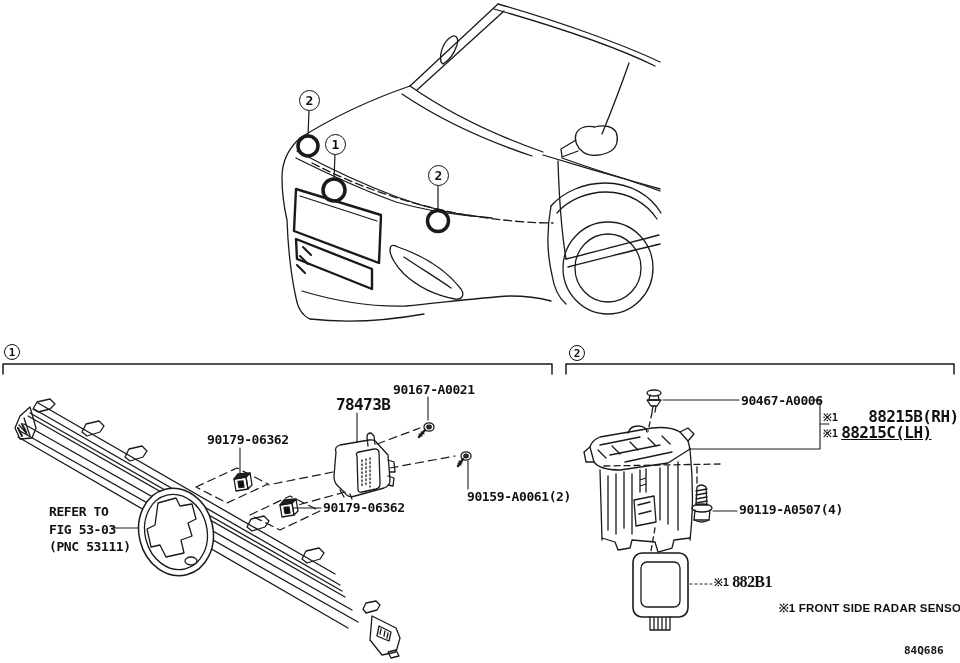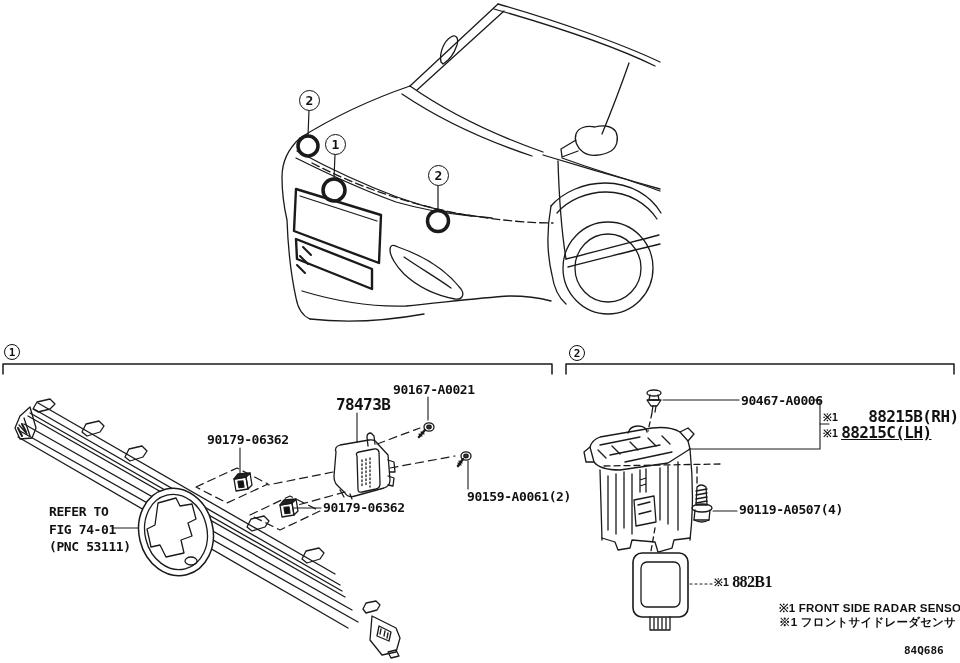--- a/index.html
+++ b/index.html
@@ -220,34 +220,33 @@
   <div class="co" style="left:325px;top:134px;">1</div>
   <div class="co" style="left:428px;top:165px;">2</div>
   <div class="sec" style="left:4px;top:344px;">1</div>
   <div class="sec" style="left:569px;top:345px;">2</div>
 
   <div class="lbl" style="left:393px;top:383px;">90167-A0021</div>
   <div class="lbl big" style="left:336px;top:397px;">78473B</div>
   <div class="lbl" style="left:207px;top:433px;">90179-06362</div>
   <div class="lbl" style="left:323px;top:501px;">90179-06362</div>
   <div class="lbl" style="left:433px;top:490px;margin-left:34px;">90159-A0061(2)</div>
-  <div class="refer" style="left:49px;top:503px;"><span>REFER TO</span><br><span>FIG 74-01</span><br><span>(PNC 53111)</span></div>
+  <div class="refer" style="left:49px;top:503px;"><span>REFER TO</span><br><span>FIG 53-03</span><br><span>(PNC 53111)</span></div>
 
   <div class="lbl" style="left:741px;top:394px;">90467-A0006</div>
   <div class="row" style="left:823px;top:409px;">
     <span class="mark">※1</span>
     <span class="lbl big" style="position:static;margin-left:27px;">88215B(RH)</span>
   </div>
   <div class="row" style="left:823px;top:425px;">
     <span class="mark">※1</span>
     <span class="lbl big" style="position:static;text-decoration:underline;">88215C(LH)</span>
   </div>
   <div class="lbl" style="left:739px;top:503px;">90119-A0507(4)</div>
   <div class="row" style="left:714px;top:574px;">
     <span class="mark">※1</span>
     <span class="lbl big" style="position:static;font-family:Liberation Serif, serif;">882B1</span>
   </div>
 
   <div class="fn" style="left:779px;top:600px;"><span>※1</span> <span>FRONT SIDE RADAR SENSOR</span></div>
-  <div class="fn" style="left:779px;top:615px;"><span>※1</span> <span>フロントサイドレーダセンサ</span></div>
   <div class="code" style="left:904px;top:644px;">84Q686</div>
 
 </div>
 
 </body></html>

